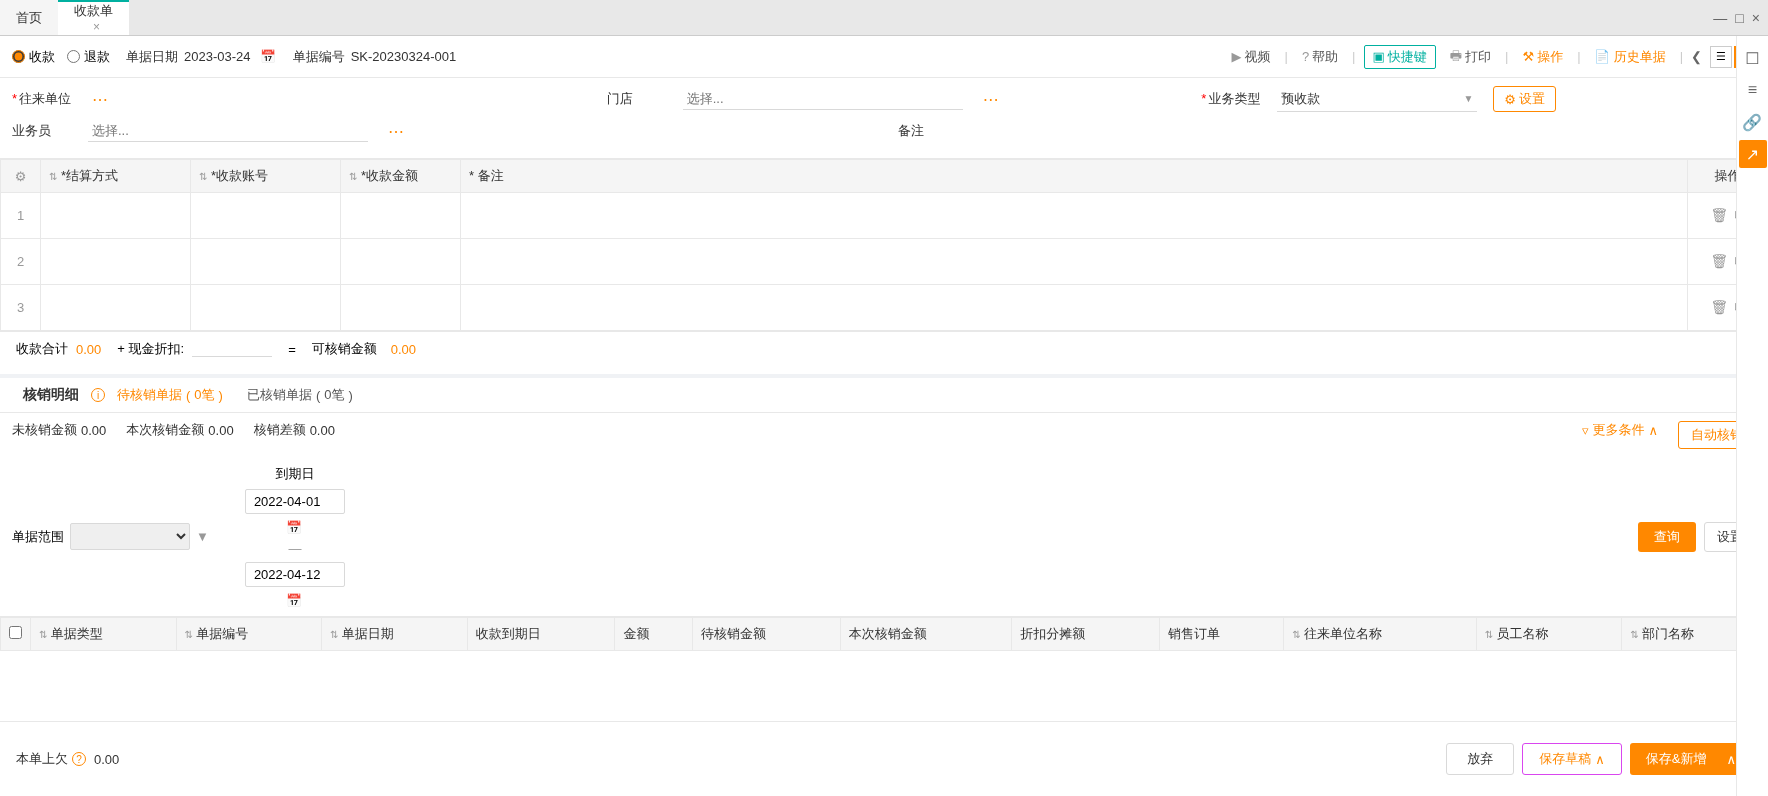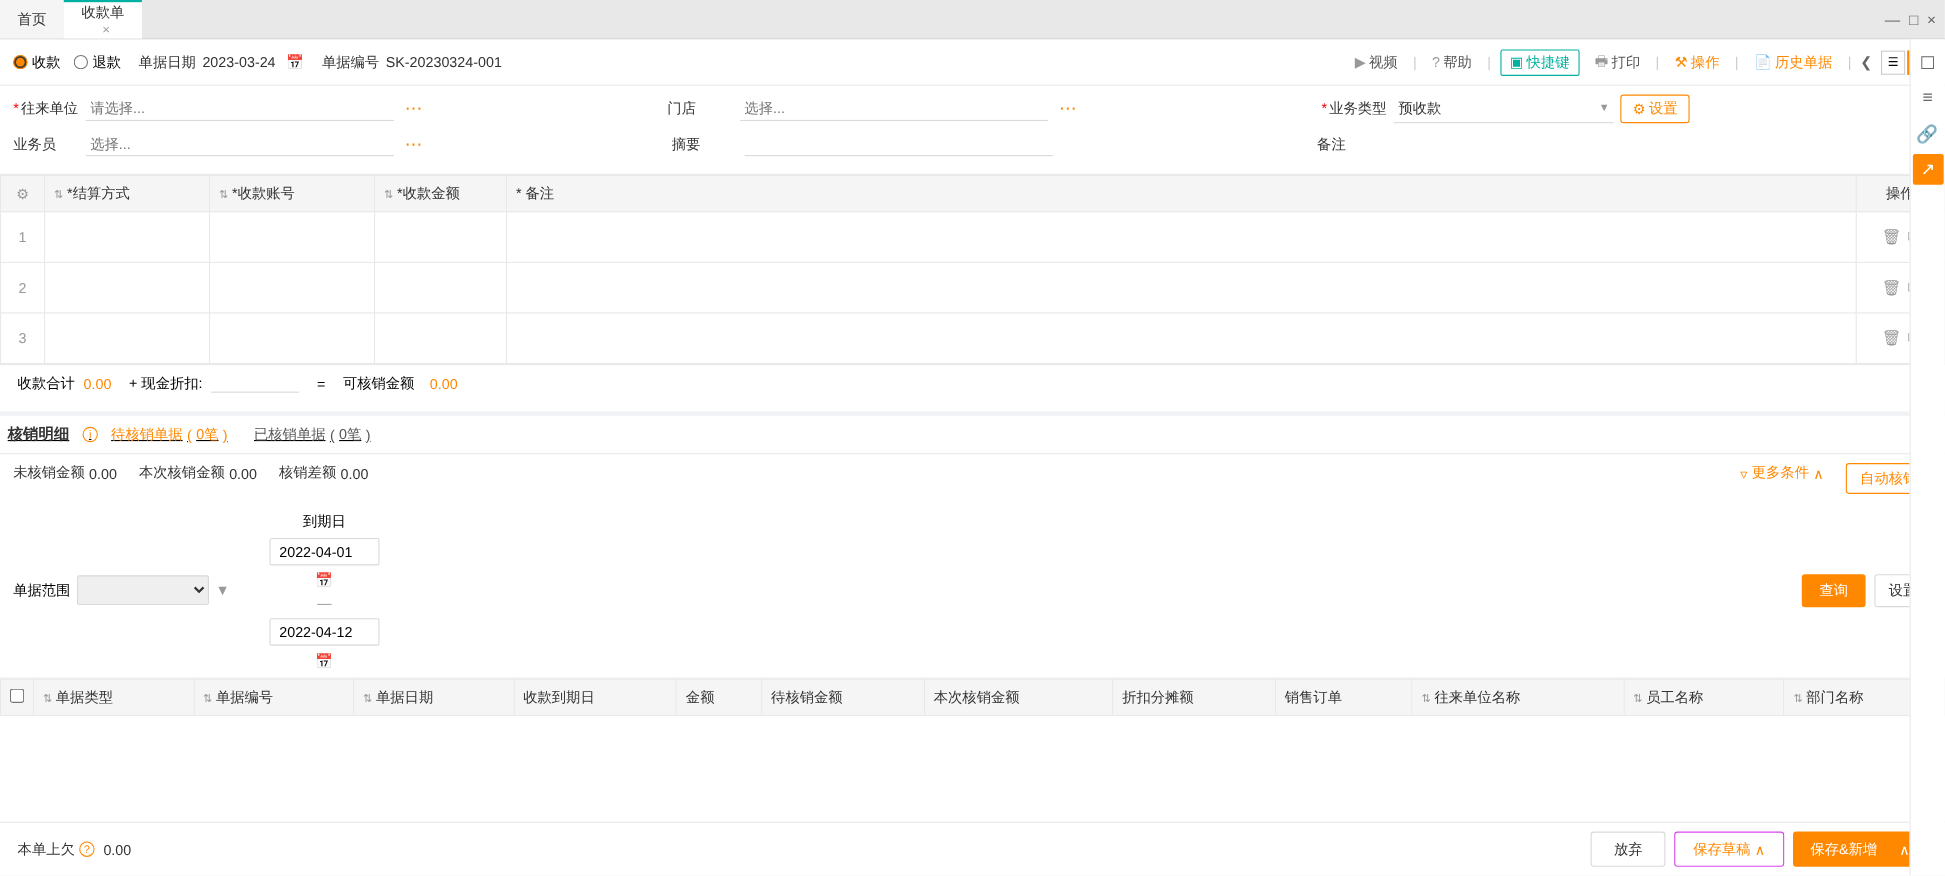--- a/index.html
+++ b/index.html
@@ -29,21 +29,21 @@
     .toolbar-btn.highlight { color: #00b0a0; }
     .toolbar-btn.orange { color: #ff8800; }
     .toolbar-separator { color: #ccc; }
     .view-icons { display: flex; gap: 2px; }
     .view-icon { width: 22px; height: 22px; display: flex; align-items: center; justify-content: center; cursor: pointer; border: 1px solid #ccc; font-size: 11px; }
     .view-icon.active { background: #ff8800; color: #fff; border-color: #ff8800; }
 
     
     .form-fields { padding: 8px 12px; background: #fff; border-bottom: 1px solid #e8e8e8; }
     .form-row { display: flex; align-items: center; margin-bottom: 8px; gap: 0; }
-    .field-group { display: flex; align-items: center; flex: 1; gap: 6px; }
+    .field-group { display: flex; align-items: center; flex: 1; gap: 16px; }
     .field-label { color: #333; white-space: nowrap; min-width: 60px; }
     .field-label.required::before { content: '*'; color: #f00; margin-right: 2px; }
     .field-input { border: none; border-bottom: 1px solid #d9d9d9; padding: 3px 4px; outline: none; color: #bbb; flex: 1; min-width: 0; font-size: 13px; }
     .field-more { color: #ff8800; cursor: pointer; margin-left: 4px; font-size: 16px; }
     .settings-btn { display: flex; align-items: center; gap: 3px; border: 1px solid #ff8800; color: #ff8800; padding: 3px 10px; cursor: pointer; border-radius: 3px; white-space: nowrap; }
 
     
     .table-section { background: #fff; flex: 0 0 auto; }
     .data-table { width: 100%; border-collapse: collapse; }
     .data-table th { background: #f5f5f5; padding: 7px 8px; border: 1px solid #e8e8e8; color: #333; font-weight: normal; text-align: left; white-space: nowrap; }
@@ -58,21 +58,21 @@
     .table-settings { width: 30px; text-align: center; cursor: pointer; }
     .sort-icon { font-size: 10px; color: #999; }
 
     
     .summary-row { display: flex; align-items: center; padding: 8px 16px; background: #fff; border-top: 1px solid #e8e8e8; gap: 8px; }
     .summary-value { color: #ff8800; }
     .summary-input { border: none; border-bottom: 1px solid #d9d9d9; width: 80px; text-align: center; outline: none; }
 
     
     .verification-section { background: #fff; margin-top: 8px; border-top: 4px solid #f0f2f5; flex: 1; display: flex; flex-direction: column; overflow: hidden; }
-    .verification-header { display: flex; align-items: center; padding: 8px 7px; gap: 12px; border-bottom: 1px solid #e8e8e8; text-decoration: underline; }
+    .verification-header { display: flex; align-items: center; padding: 8px 23px; gap: 12px; border-bottom: 1px solid #e8e8e8; }
     .section-title { font-size: 14px; font-weight: bold; color: #333; }
     .info-icon { color: #ff8800; font-size: 12px; cursor: pointer; border: 1px solid #ff8800; border-radius: 50%; width: 14px; height: 14px; display: inline-flex; align-items: center; justify-content: center; font-size: 10px; }
     .tab-pill { display: flex; align-items: center; gap: 4px; cursor: pointer; color: #ff8800; font-size: 13px; }
     .badge { color: #ff8800; }
 
     .verification-stats { display: flex; align-items: flex-start; padding: 8px 12px; gap: 20px; }
     .stat-item { display: flex; align-items: center; gap: 4px; color: #333; }
     .stat-value { color: #333; }
     .filter-btn { margin-left: auto; display: flex; align-items: center; gap: 4px; color: #ff8800; cursor: pointer; font-size: 13px; }
     .auto-btn { border: 1px solid #ff8800; color: #ff8800; padding: 4px 12px; cursor: pointer; border-radius: 3px; background: #fff; }
@@ -87,21 +87,21 @@
     .filter-actions { margin-left: auto; display: flex; gap: 8px; }
     .btn-query { background: #ff8800; color: #fff; border: none; padding: 5px 16px; cursor: pointer; border-radius: 3px; }
     .btn-settings { background: #fff; color: #333; border: 1px solid #d9d9d9; padding: 5px 12px; cursor: pointer; border-radius: 3px; }
 
     
     .detail-table { width: 100%; border-collapse: collapse; overflow: hidden; }
     .detail-table th { background: #f5f5f5; padding: 7px 8px; border: 1px solid #e8e8e8; color: #333; font-weight: normal; text-align: left; font-size: 12px; white-space: nowrap; }
     .col-checkbox { width: 30px; text-align: center; }
 
     
-    .bottom-bar { display: flex; align-items: center; padding: 8px 16px; background: #fff; border-top: 1px solid #e8e8e8; margin-top: auto; }
+    .bottom-bar { display: flex; align-items: center; padding: 21px 16px; background: #fff; border-top: 1px solid #e8e8e8; margin-top: auto; }
     .bottom-info { display: flex; align-items: center; gap: 4px; color: #333; }
     .bottom-actions { margin-left: auto; display: flex; gap: 8px; }
     .btn-abandon { background: #fff; color: #333; border: 1px solid #d9d9d9; padding: 6px 20px; cursor: pointer; border-radius: 3px; }
     .btn-draft { background: #fff; color: #ff8800; border: 1px solid #d946ef; padding: 6px 16px; cursor: pointer; border-radius: 3px; display: flex; align-items: center; gap: 4px; }
     .btn-save-new { background: #ff8800; color: #fff; border: none; padding: 6px 16px; cursor: pointer; border-radius: 3px; display: flex; align-items: center; gap: 20px; }
 
     
     .right-sidebar { position: absolute; right: 0; top: 36px; width: 32px; display: flex; flex-direction: column; align-items: center; gap: 4px; padding-top: 8px; background: #fff; border-left: 1px solid #e8e8e8; height: calc(796px - 36px); }
     .sidebar-icon { width: 28px; height: 28px; display: flex; align-items: center; justify-content: center; cursor: pointer; color: #666; font-size: 16px; }
     .sidebar-icon.active { background: #ff8800; color: #fff; border-radius: 2px; }
@@ -195,21 +195,20 @@
           <div class="view-icon active">☷</div>
         </div>
       </div>
     </div>
 
     <div class="form-fields">
       <div class="form-row">
 
         <div class="field-group" style="flex:2;">
           <span class="field-label required">往来单位</span>
-          <input class="field-input" style="max-width: 280px;" placeholder="请选择...">
           <span class="field-more">⋯</span>
         </div>
 
         <div class="field-group" style="flex:2;margin-left:40px;">
           <span class="field-label">门店</span>
           <input class="field-input" style="max-width: 280px;" placeholder="选择...">
           <span class="field-more">⋯</span>
         </div>
 
         <div class="field-group" style="flex:2;margin-left:40px;">
@@ -225,24 +224,20 @@
         </div>
       </div>
       <div class="form-row">
 
         <div class="field-group" style="flex:2;">
           <span class="field-label">业务员</span>
           <input class="field-input" style="max-width: 280px;" placeholder="选择...">
           <span class="field-more">⋯</span>
         </div>
 
-        <div class="field-group" style="flex:2;margin-left:40px;">
-          <span class="field-label">摘要</span>
-          <input class="field-input" style="max-width: 280px;">
-        </div>
 
         <div class="field-group" style="flex:2;margin-left:28px;">
           <span class="field-label">备注</span>
         </div>
       </div>
     </div>
 
     <div class="table-section">
       <table class="data-table">
         <thead>

